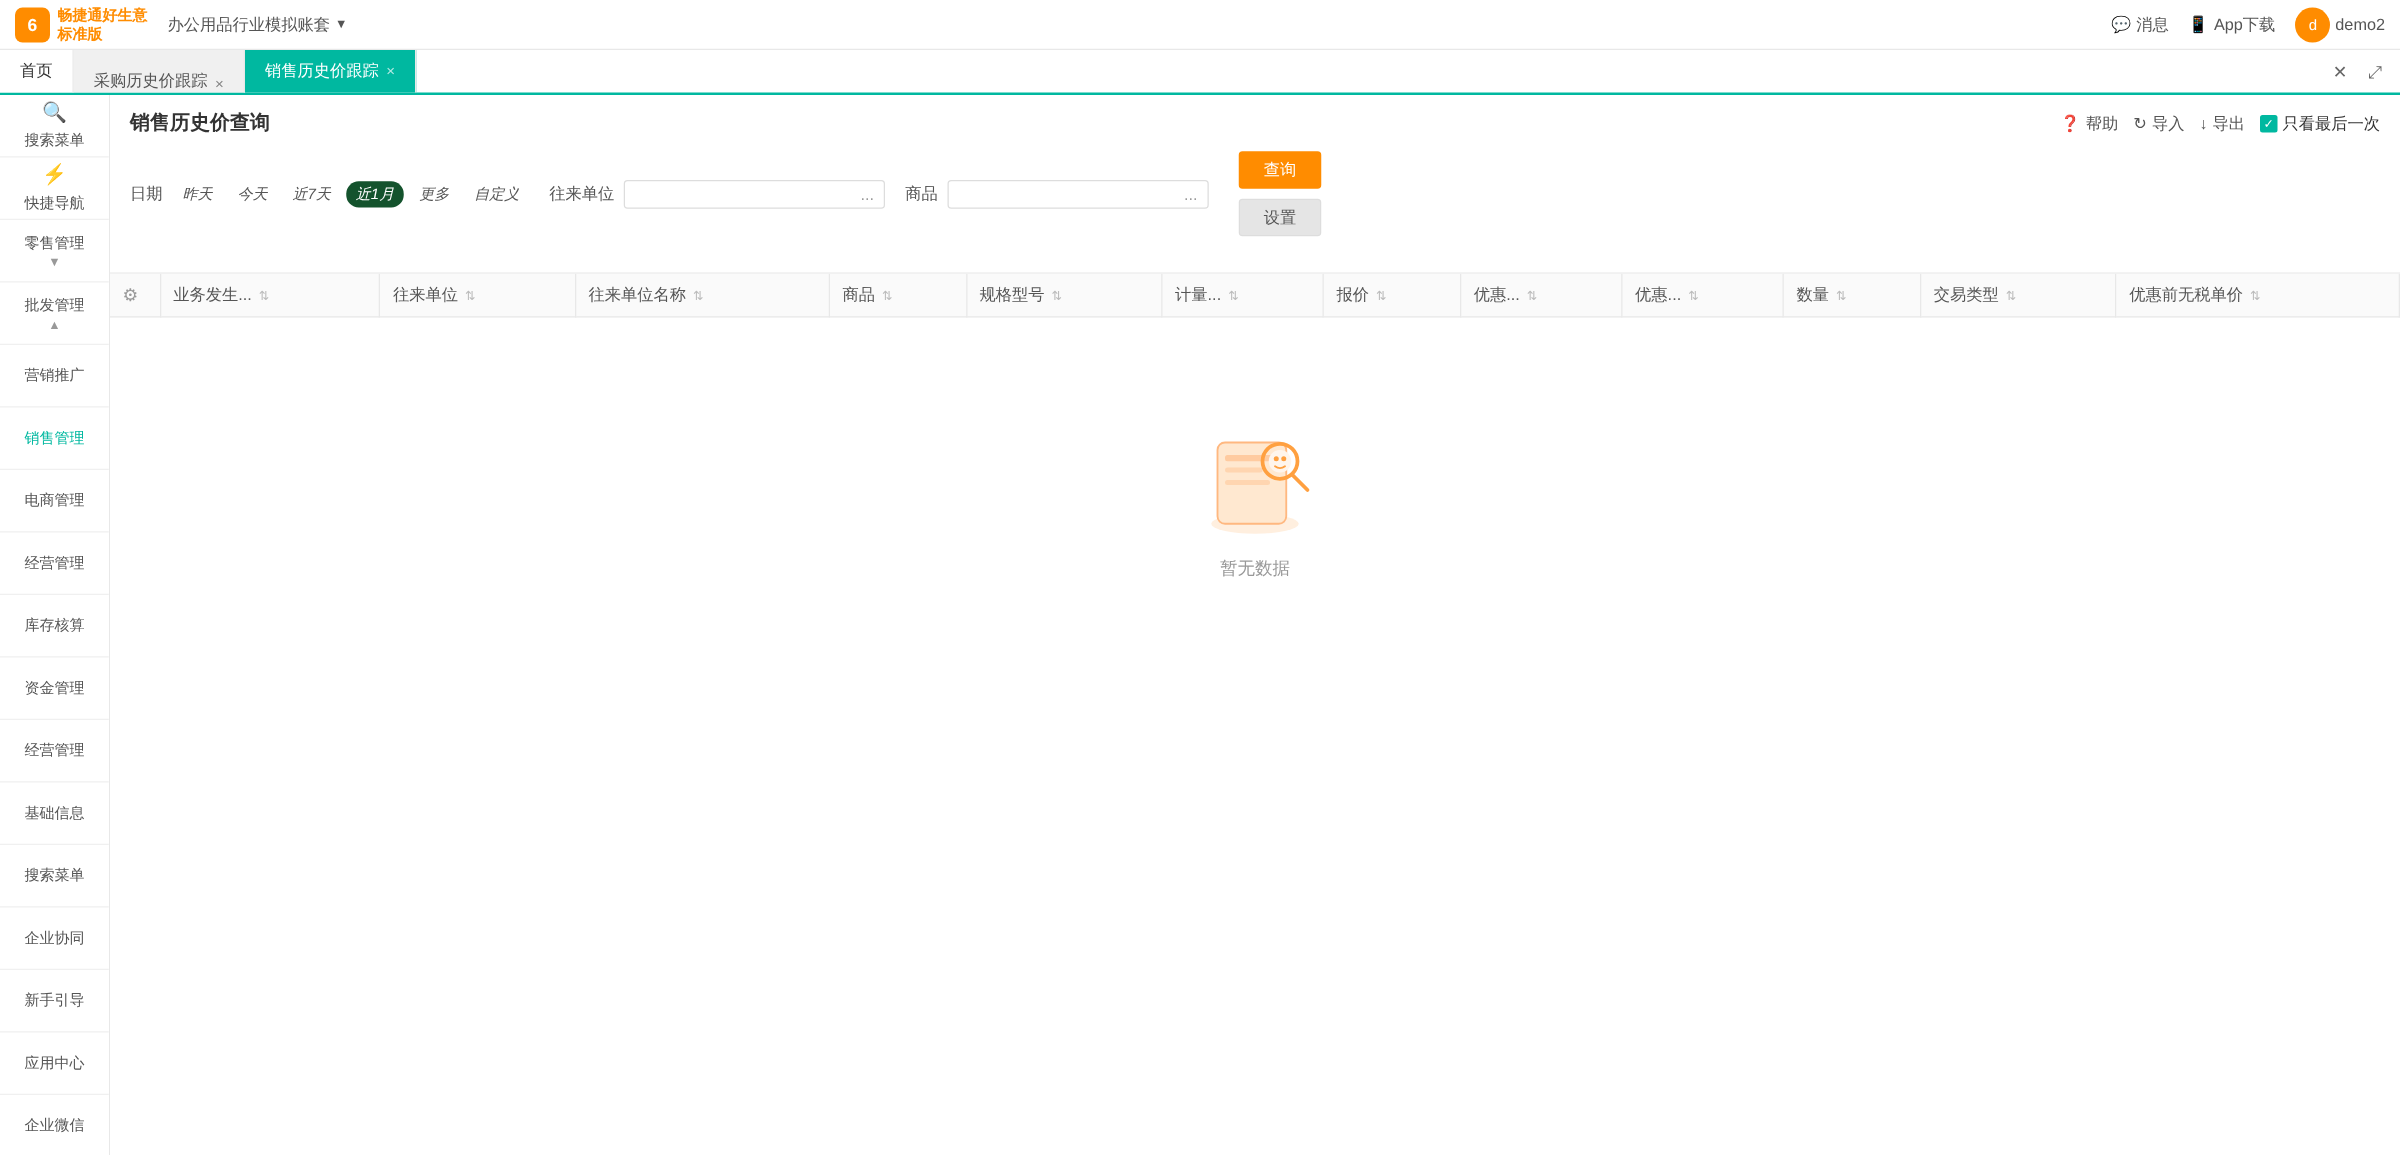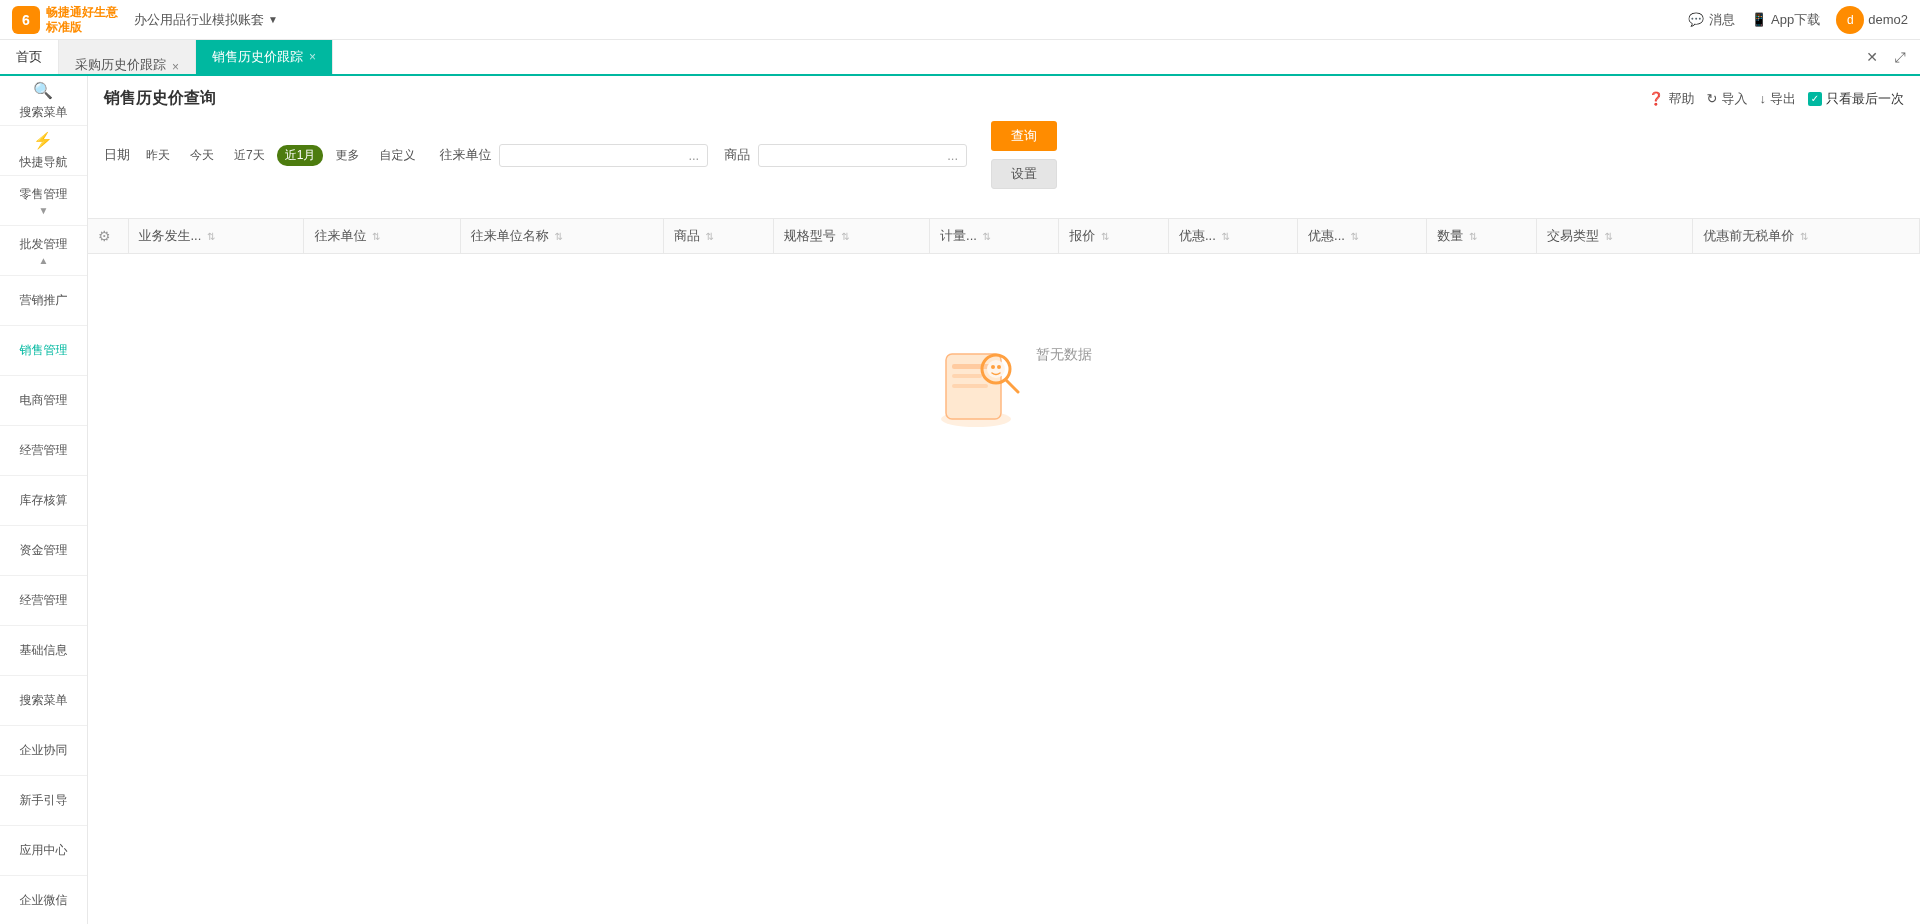--- a/index.html
+++ b/index.html
@@ -46,36 +46,36 @@
     .page-actions { display: flex; align-items: center; gap: 12px; }
     .page-action-btn { display: flex; align-items: center; gap: 4px; color: #555; font-size: 13px; cursor: pointer; }
     .checkbox-label { display: flex; align-items: center; gap: 4px; font-size: 13px; color: #333; cursor: pointer; }
     .checkbox-checked { width: 14px; height: 14px; background: #00b8a0; border-radius: 2px; display: flex; align-items: center; justify-content: center; color: #fff; font-size: 10px; }
 
     
     .filter-area { display: flex; align-items: center; padding: 0 0 12px 0; gap: 16px; flex-wrap: wrap; }
     .filter-group { display: flex; align-items: center; gap: 8px; }
     .filter-label { color: #555; font-size: 13px; white-space: nowrap; }
     .date-chips { display: flex; align-items: center; gap: 4px; }
-    .date-chip { padding: 2px 8px; font-size: 12px; cursor: pointer; color: #555; border-radius: 3px; }
-    .date-chip.active { background: #4d7c0f; color: #fff; border-radius: 10px; }
+    .date-chip { padding: 2px 8px; font-size: 12px; cursor: pointer; color: #555; border-radius: 3px; font-style: italic; }
+    .date-chip.active { background: #14532d; color: #fff; border-radius: 10px; }
     .date-range { font-size: 12px; color: #999; margin-left: 4px; }
     .filter-input { display: flex; align-items: center; border: 1px solid #ddd; border-radius: 3px; padding: 3px 8px; min-width: 200px; background: #fff; }
     .filter-input input { border: none; outline: none; font-size: 13px; flex: 1; background: transparent; color: #333; }
     .filter-input .ellipsis { color: #999; font-size: 13px; cursor: pointer; }
     .query-btn { background: #ff8c00; color: #fff; border: none; border-radius: 3px; padding: 6px 20px; font-size: 13px; cursor: pointer; }
     .settings-btn { background: #e5e5e5; color: #555; border: 1px solid #ddd; border-radius: 3px; padding: 5px 16px; font-size: 13px; cursor: pointer; }
     .data-table { width: 100%; border-collapse: collapse; }
     .data-table th { background: #fafafa; border-bottom: 1px solid #e8e8e8; border-right: 1px solid #e8e8e8; padding: 8px 10px; font-size: 13px; font-weight: normal; color: #555; white-space: nowrap; text-align: left; cursor: pointer; }
     .data-table th .sort-arrows { color: #bbb; font-size: 10px; margin-left: 2px; }
     .gear-th { width: 40px; text-align: center; }
     .gear-icon { color: #999; font-size: 14px; cursor: pointer; }
 
     
-    .empty-state { display: flex; flex-direction: row; align-items: flex-start; justify-content: center; padding: 80px 20px; }
+    .empty-state { display: flex; flex-direction: column; align-items: center; justify-content: center; padding: 80px 20px; }
     .empty-icon { width: 120px; height: 100px; position: relative; }
     .empty-text { color: #999; font-size: 14px; margin-top: 12px; }
 
     
     .scroll-content { flex: 1; overflow: auto; background: #fff; }
   </style>
 </head>
 <body>
 
 <div class="top-bar">

